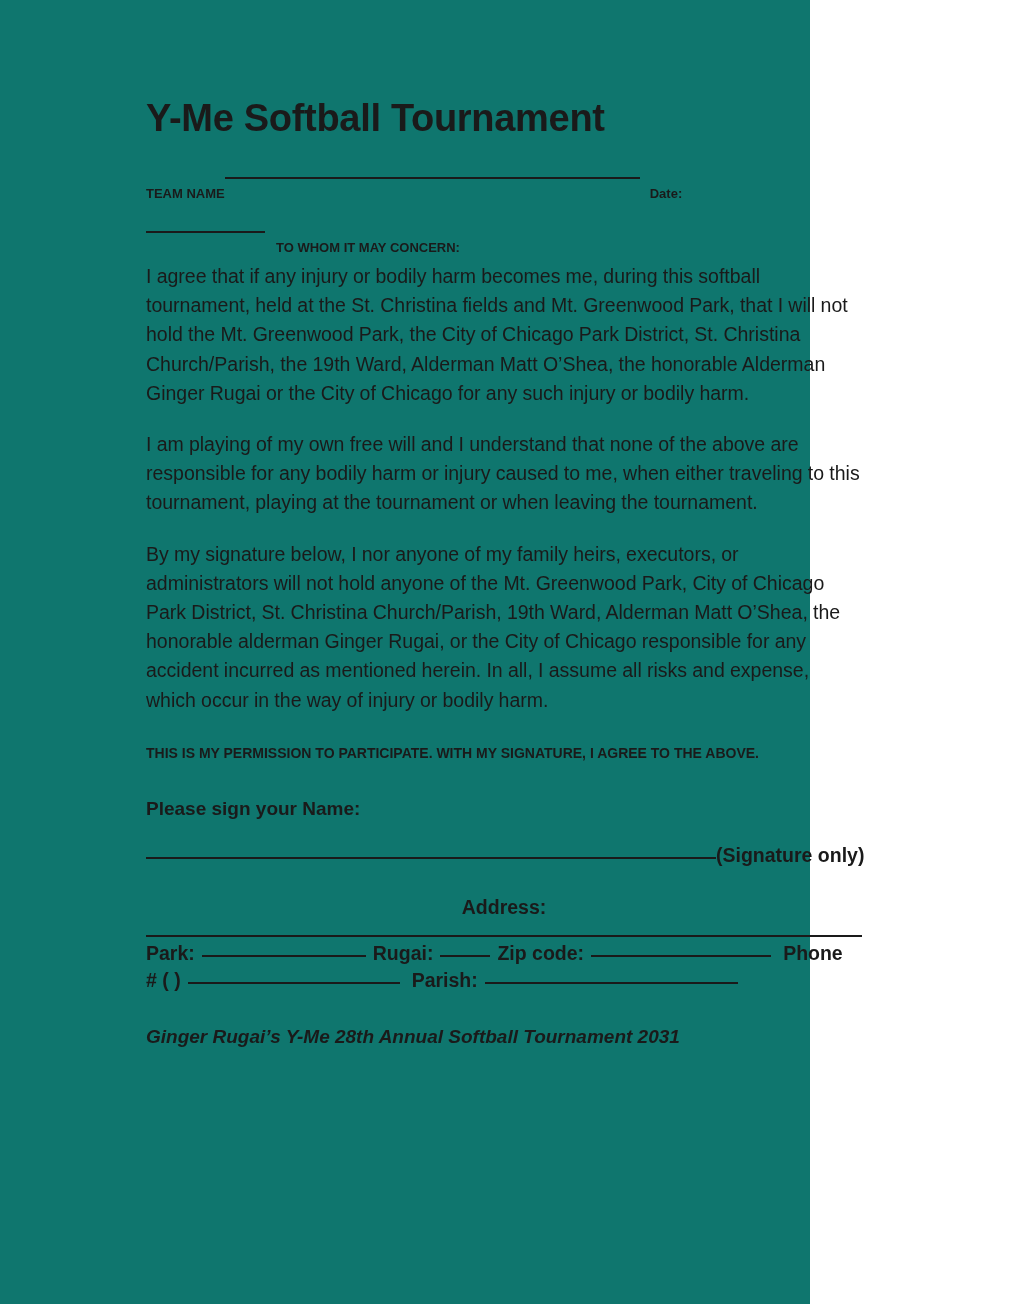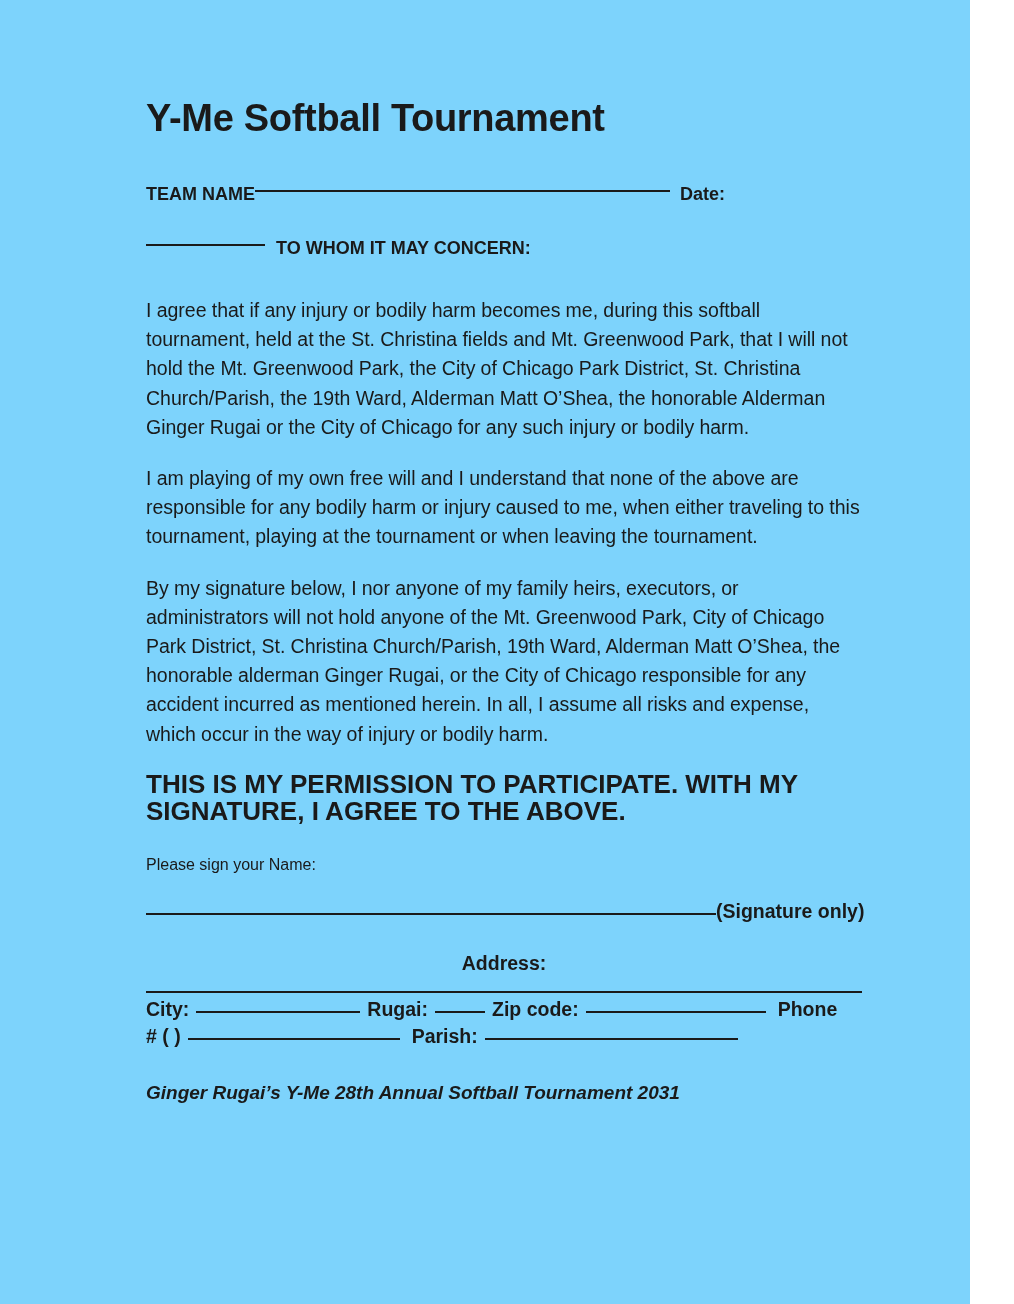--- a/index.html
+++ b/index.html
@@ -11,92 +11,92 @@
     width: 1014px;
     height: 1304px;
     position: relative;
     font-family: "Liberation Sans", sans-serif;
     color: #1a1a1a;
     overflow: hidden;
   }
   .page {
     position: absolute;
     left: 0; top: 0;
-    width: 970px;
+    width: 810px;
     height: 1304px;
-    background: #7dd3fc;
+    background: #0f766e;
   }
   .content {
     position: absolute;
     left: 146px;
     top: 96px;
     width: 716px;
   }
 
   
   .doc-title {
     font-size: 38px;
     font-weight: bold;
     letter-spacing: -0.3px;
     line-height: 44px;
     margin: 0 0 40px 0;
     color: #1a1a1a;
   }
 
   
   .field-row {
-    font-size: 18px;
+    font-size: 13px;
     font-weight: bold;
     line-height: 28px;
     margin: 0;
     display: flex;
-    align-items: center;
+    align-items: flex-start;
     white-space: nowrap;
   }
 
   
   .rule {
     display: inline-block;
     border-bottom: 2.5px solid #1a1a1a;
     height: 0;
     vertical-align: baseline;
     position: relative;
     top: -3px;
   }
 
   .row-teamname { margin-bottom: 26px; }
   .rule-teamname { width: 415px; }
   .gap-after-rule { display: inline-block; width: 10px; }
 
-  .row-towhom { margin-bottom: 34px; }
+  .row-towhom { }
   .rule-towhom { width: 119px; margin-right: 11px; }
 
   
   .body-para {
     font-size: 19.5px;
     font-weight: normal;
     line-height: 29.2px;
     margin: 0 0 22px 0;
     color: #1a1a1a;
     text-align: left;
     word-spacing: -0.2px;
   }
   .body-para:last-of-type { margin-bottom: 0; }
 
   .permission {
-    font-size: 26px;
+    font-size: 14px;
     font-weight: bold;
-    line-height: 27px;
+    line-height: 32px;
     margin: 0 0 26px 0;
     width: 690px;
   }
 
   .sign-prompt {
-    font-size: 16px;
-    font-weight: normal;
+    font-size: 19px;
+    font-weight: bold;
     line-height: 28px;
     margin: 0 0 18px 0;
   }
 
   
   .signature-row {
     font-size: 19.5px;
     font-weight: bold;
     line-height: 28px;
     margin: 12px 0 24px 0;
@@ -176,21 +176,21 @@
 
     <div class="signature-row">
       <span class="rule rule-signature"></span><span>(Signature only)</span>
     </div>
 
     <p class="address-label">Address:</p>
 
     <hr class="address-hr">
 
     <div class="contact-line">
-      <span>City:</span><span class="sp"></span><span class="rule rule-city"></span><span class="sp"></span><span>Rugai:</span><span class="sp"></span><span class="rule rule-state"></span><span class="sp"></span><span>Zip code:</span><span class="sp"></span><span class="rule rule-zip"></span><span class="sp-wide"></span><span>Phone</span>
+      <span>Park:</span><span class="sp"></span><span class="rule rule-city"></span><span class="sp"></span><span>Rugai:</span><span class="sp"></span><span class="rule rule-state"></span><span class="sp"></span><span>Zip code:</span><span class="sp"></span><span class="rule rule-zip"></span><span class="sp-wide"></span><span>Phone</span>
     </div>
 
     <div class="contact-line">
       <span># ( )</span><span class="sp"></span><span class="rule rule-phone"></span><span class="sp-wide"></span><span>Parish:</span><span class="sp"></span><span class="rule rule-email"></span>
     </div>
 
     <p class="footer-note">Ginger Rugai’s Y-Me 28th Annual Softball Tournament 2031</p>
 
   </div>
 </div>

